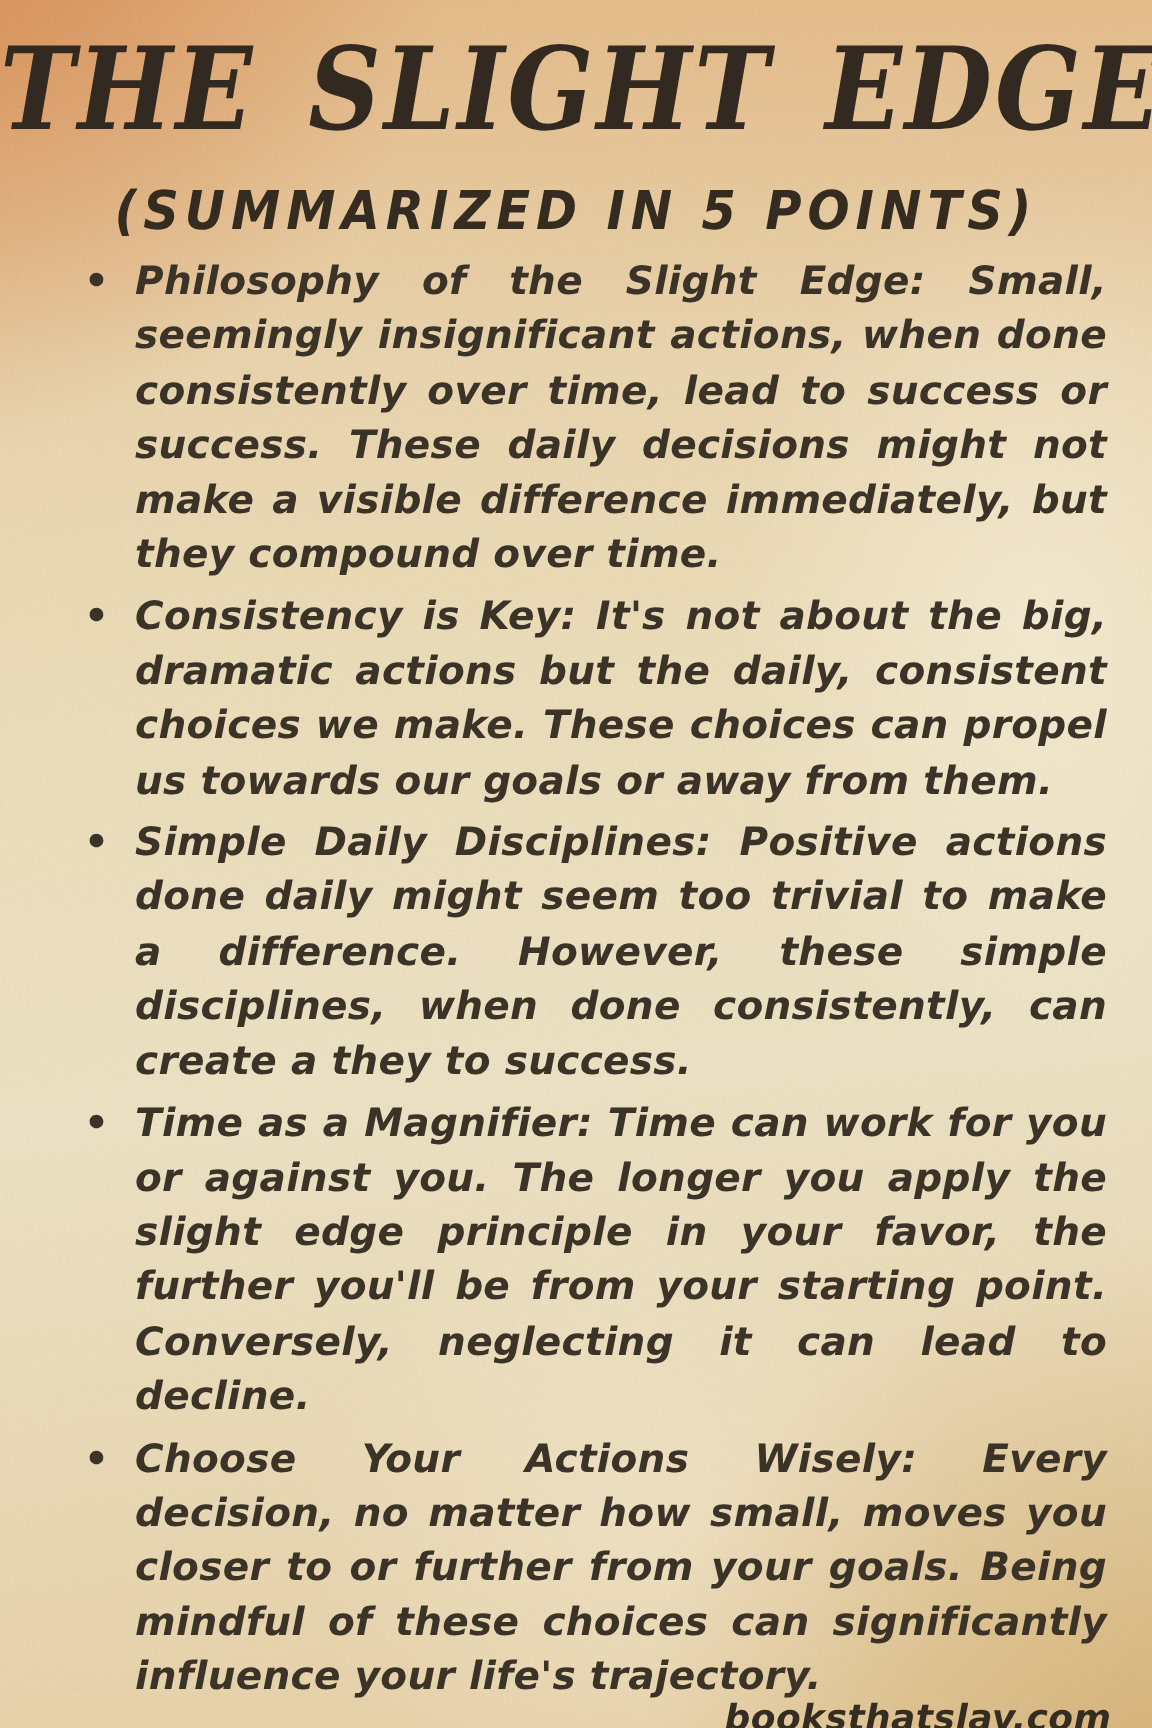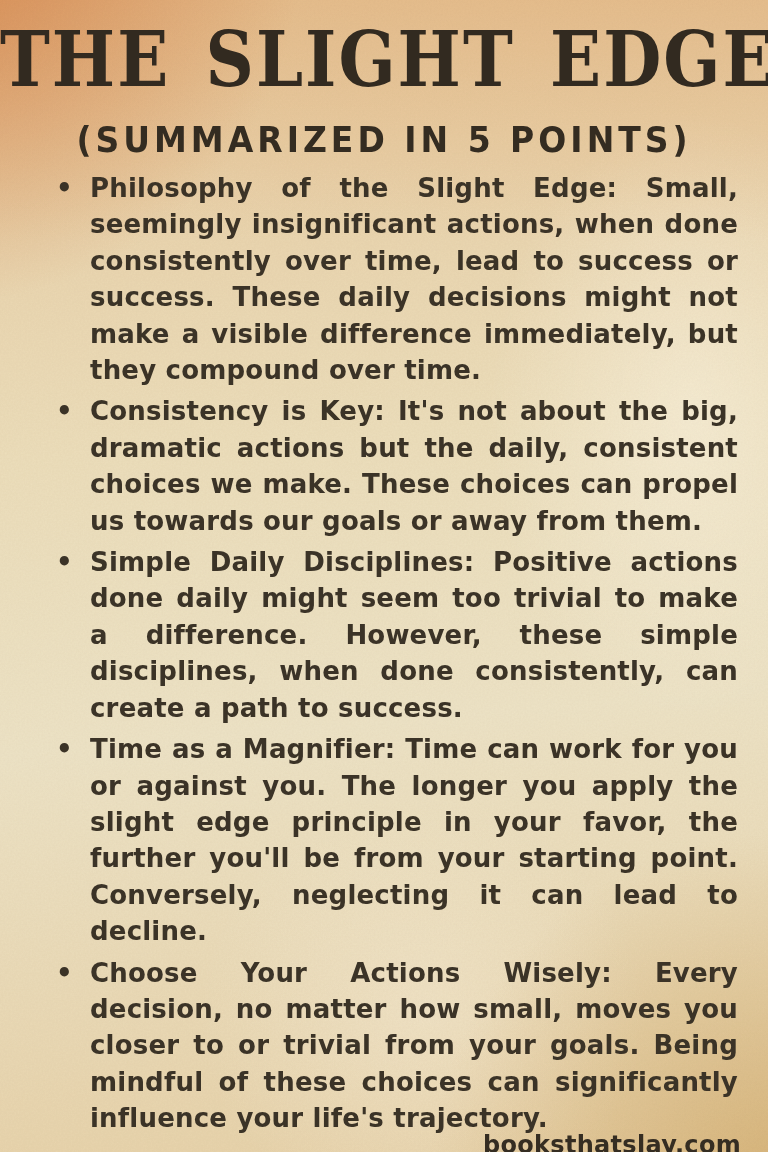--- a/index.html
+++ b/index.html
@@ -13,20 +13,21 @@
     overflow: hidden;
     font-family: "DejaVu Sans", "Liberation Sans", sans-serif;
     
     background:
       radial-gradient(circle 560px at -60px -60px, rgba(210,118,58,0.70), rgba(210,118,58,0) 65%),
       linear-gradient(180deg, rgba(226,164,104,0.38) 0%, rgba(226,164,104,0) 240px),
       radial-gradient(circle 540px at 103% 104%, rgba(196,144,66,0.48), rgba(196,144,66,0) 68%),
       radial-gradient(ellipse 280px 420px at 90% 36%, rgba(255,250,236,0.45), rgba(255,250,236,0) 72%),
       radial-gradient(ellipse 320px 300px at 55% 88%, rgba(250,243,226,0.35), rgba(250,243,226,0) 70%),
       linear-gradient(175deg, #e7cba1 0%, #ecdebb 38%, #ede3c6 62%, #e7d2a9 100%);
+    font-style: italic;
   }
 
   .texture {
     position: absolute;
     inset: 0;
     z-index: 0;
     opacity: 0.45;
     mix-blend-mode: multiply;
     pointer-events: none;
   }
@@ -124,28 +125,28 @@
       <li class="point">
         <span class="dot">•</span>
         <span>Philosophy of the Slight Edge: Small, seemingly insignificant actions, when done consistently over time, lead to success or success. These daily decisions might not make a visible difference immediately, but they compound over time.</span>
       </li>
       <li class="point">
         <span class="dot">•</span>
         <span>Consistency is Key: It's not about the big, dramatic actions but the daily, consistent choices we make. These choices can propel us towards our goals or away from them.</span>
       </li>
       <li class="point">
         <span class="dot">•</span>
-        <span>Simple Daily Disciplines: Positive actions done daily might seem too trivial to make a difference. However, these simple disciplines, when done consistently, can create a path to success.</span>
+        <span>Simple Daily Disciplines: Positive actions done daily might seem too trivial to make a difference. However, these simple disciplines, when done consistently, can create a they to success.</span>
       </li>
       <li class="point">
         <span class="dot">•</span>
         <span>Time as a Magnifier: Time can work for you or against you. The longer you apply the slight edge principle in your favor, the further you'll be from your starting point. Conversely, neglecting it can lead to decline.</span>
       </li>
       <li class="point">
         <span class="dot">•</span>
-        <span>Choose Your Actions Wisely: Every decision, no matter how small, moves you closer to or trivial from your goals. Being mindful of these choices can significantly influence your life's trajectory.</span>
+        <span>Choose Your Actions Wisely: Every decision, no matter how small, moves you closer to or further from your goals. Being mindful of these choices can significantly influence your life's trajectory.</span>
       </li>
     </ul>
 
     <div class="watermark">booksthatslay.com</div>
 
   </div>
 </div>
 
 </body></html>

